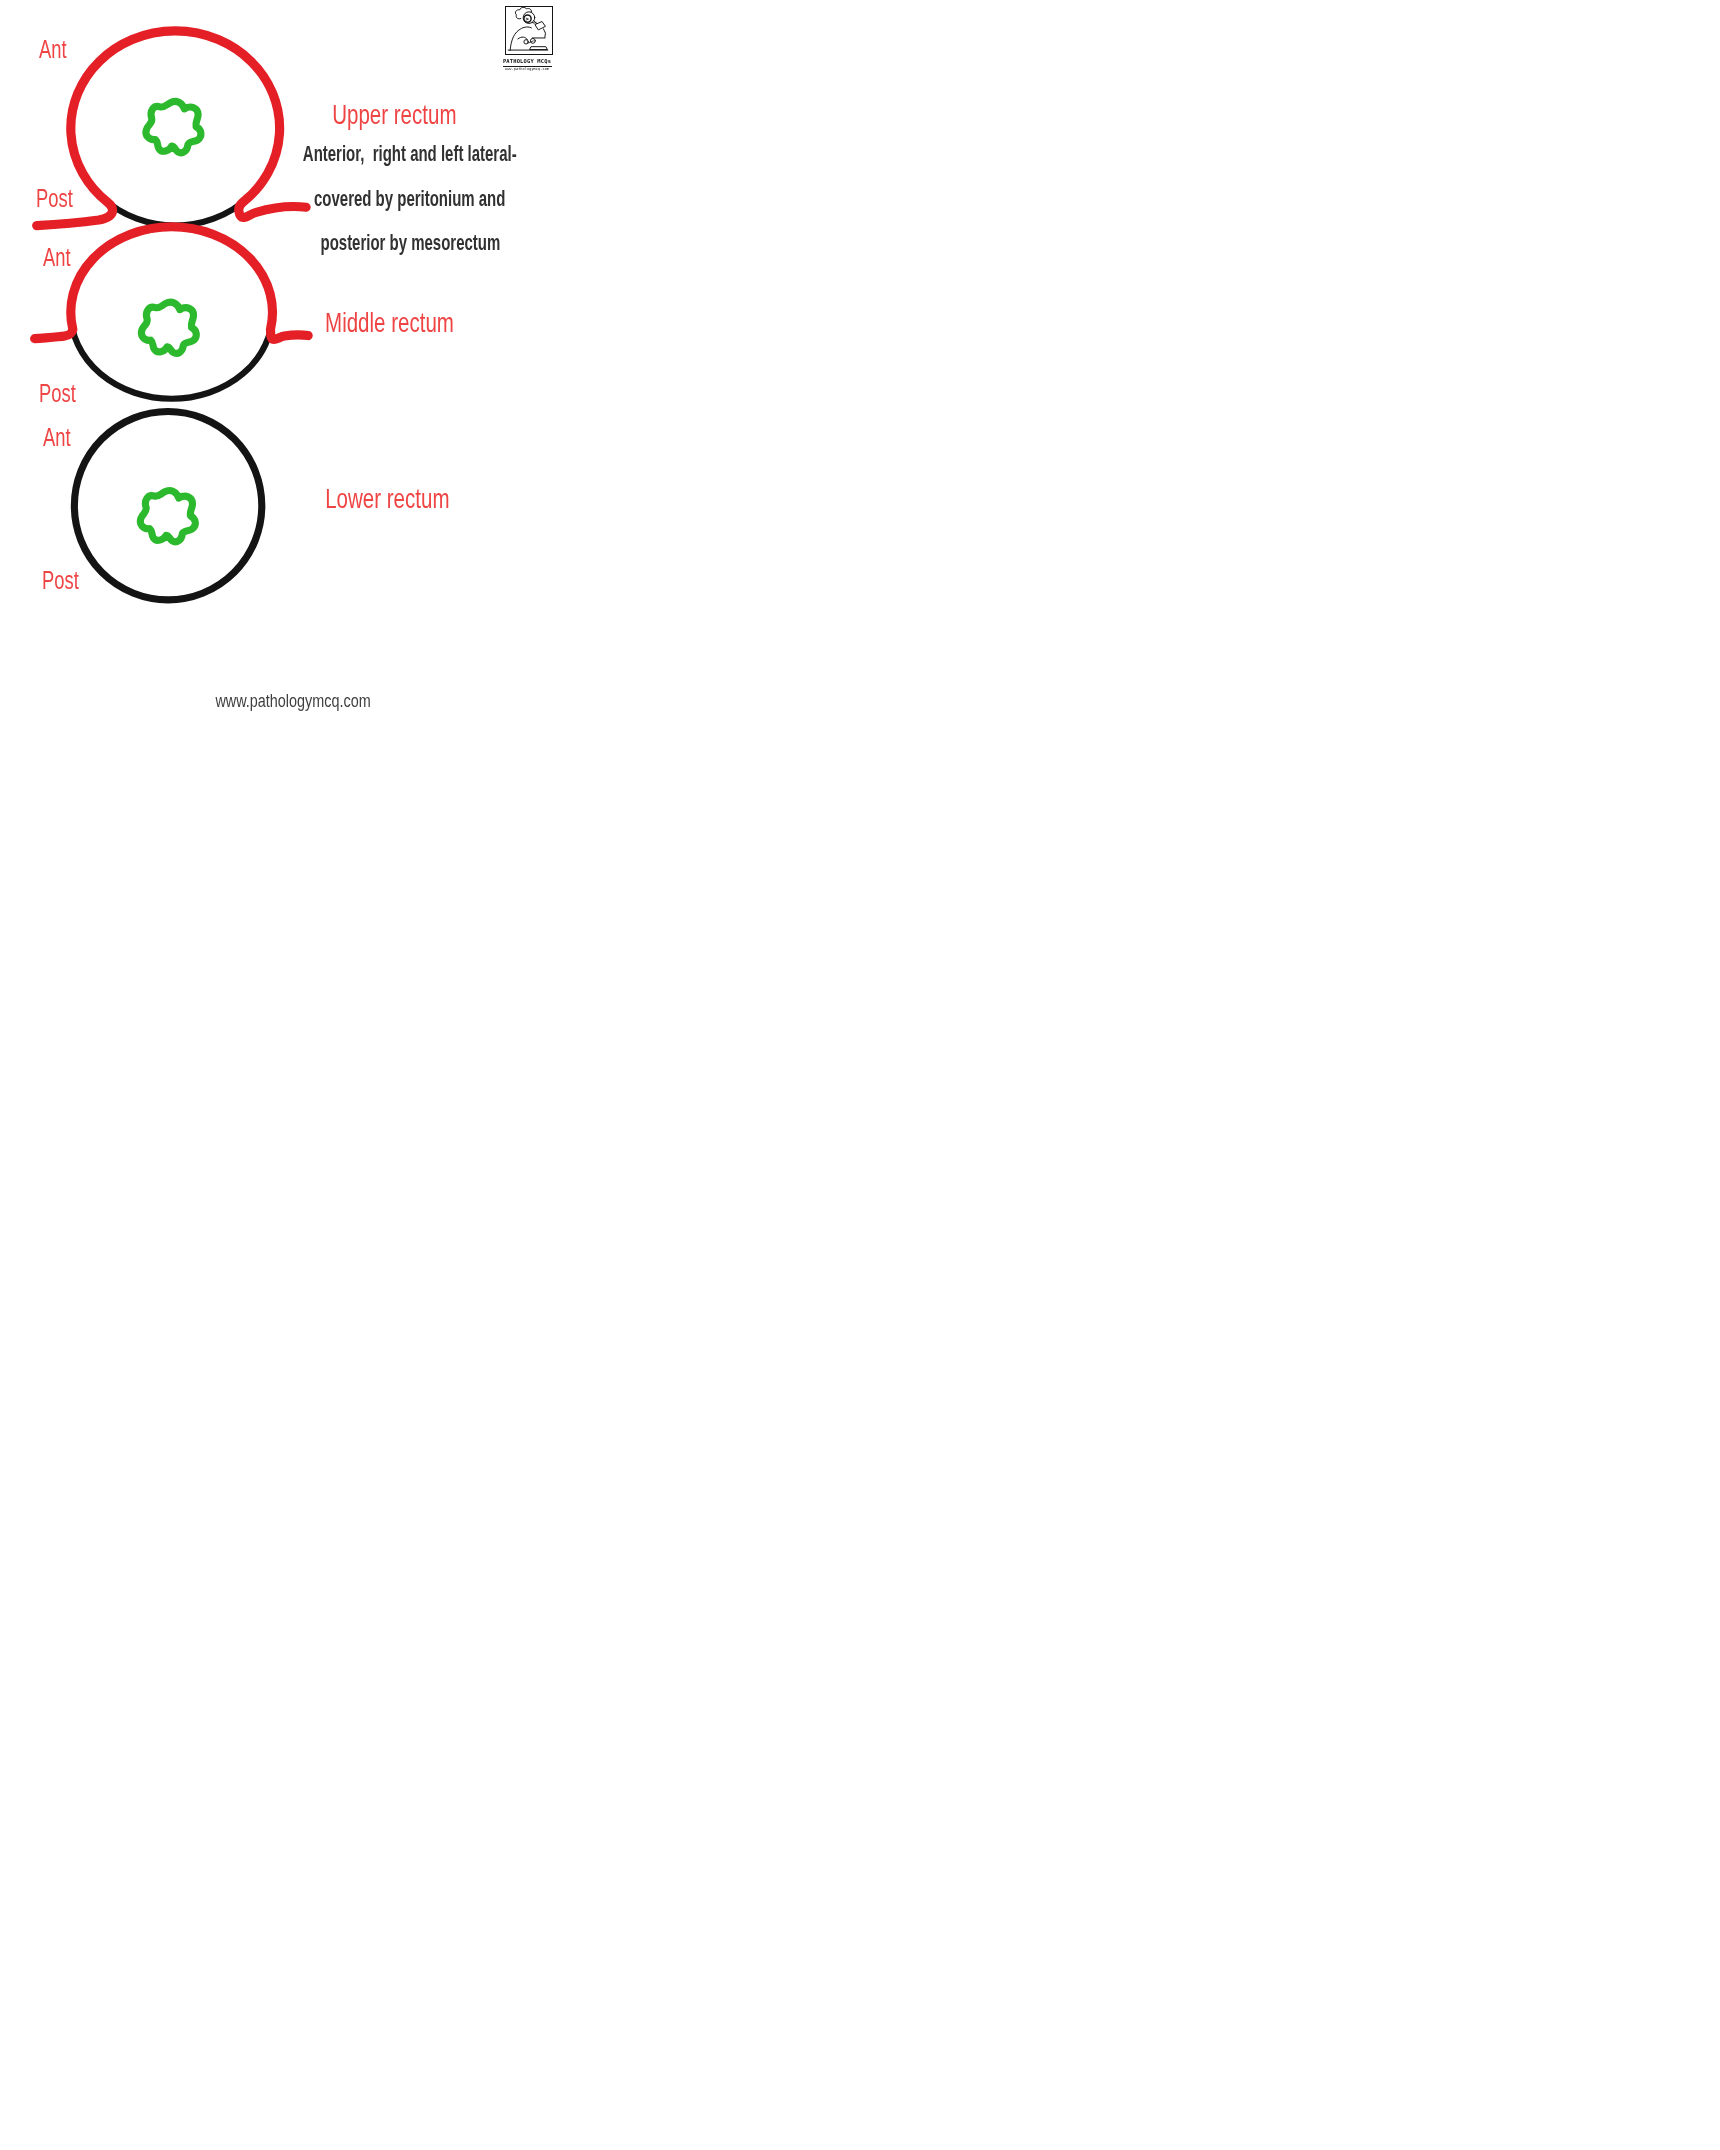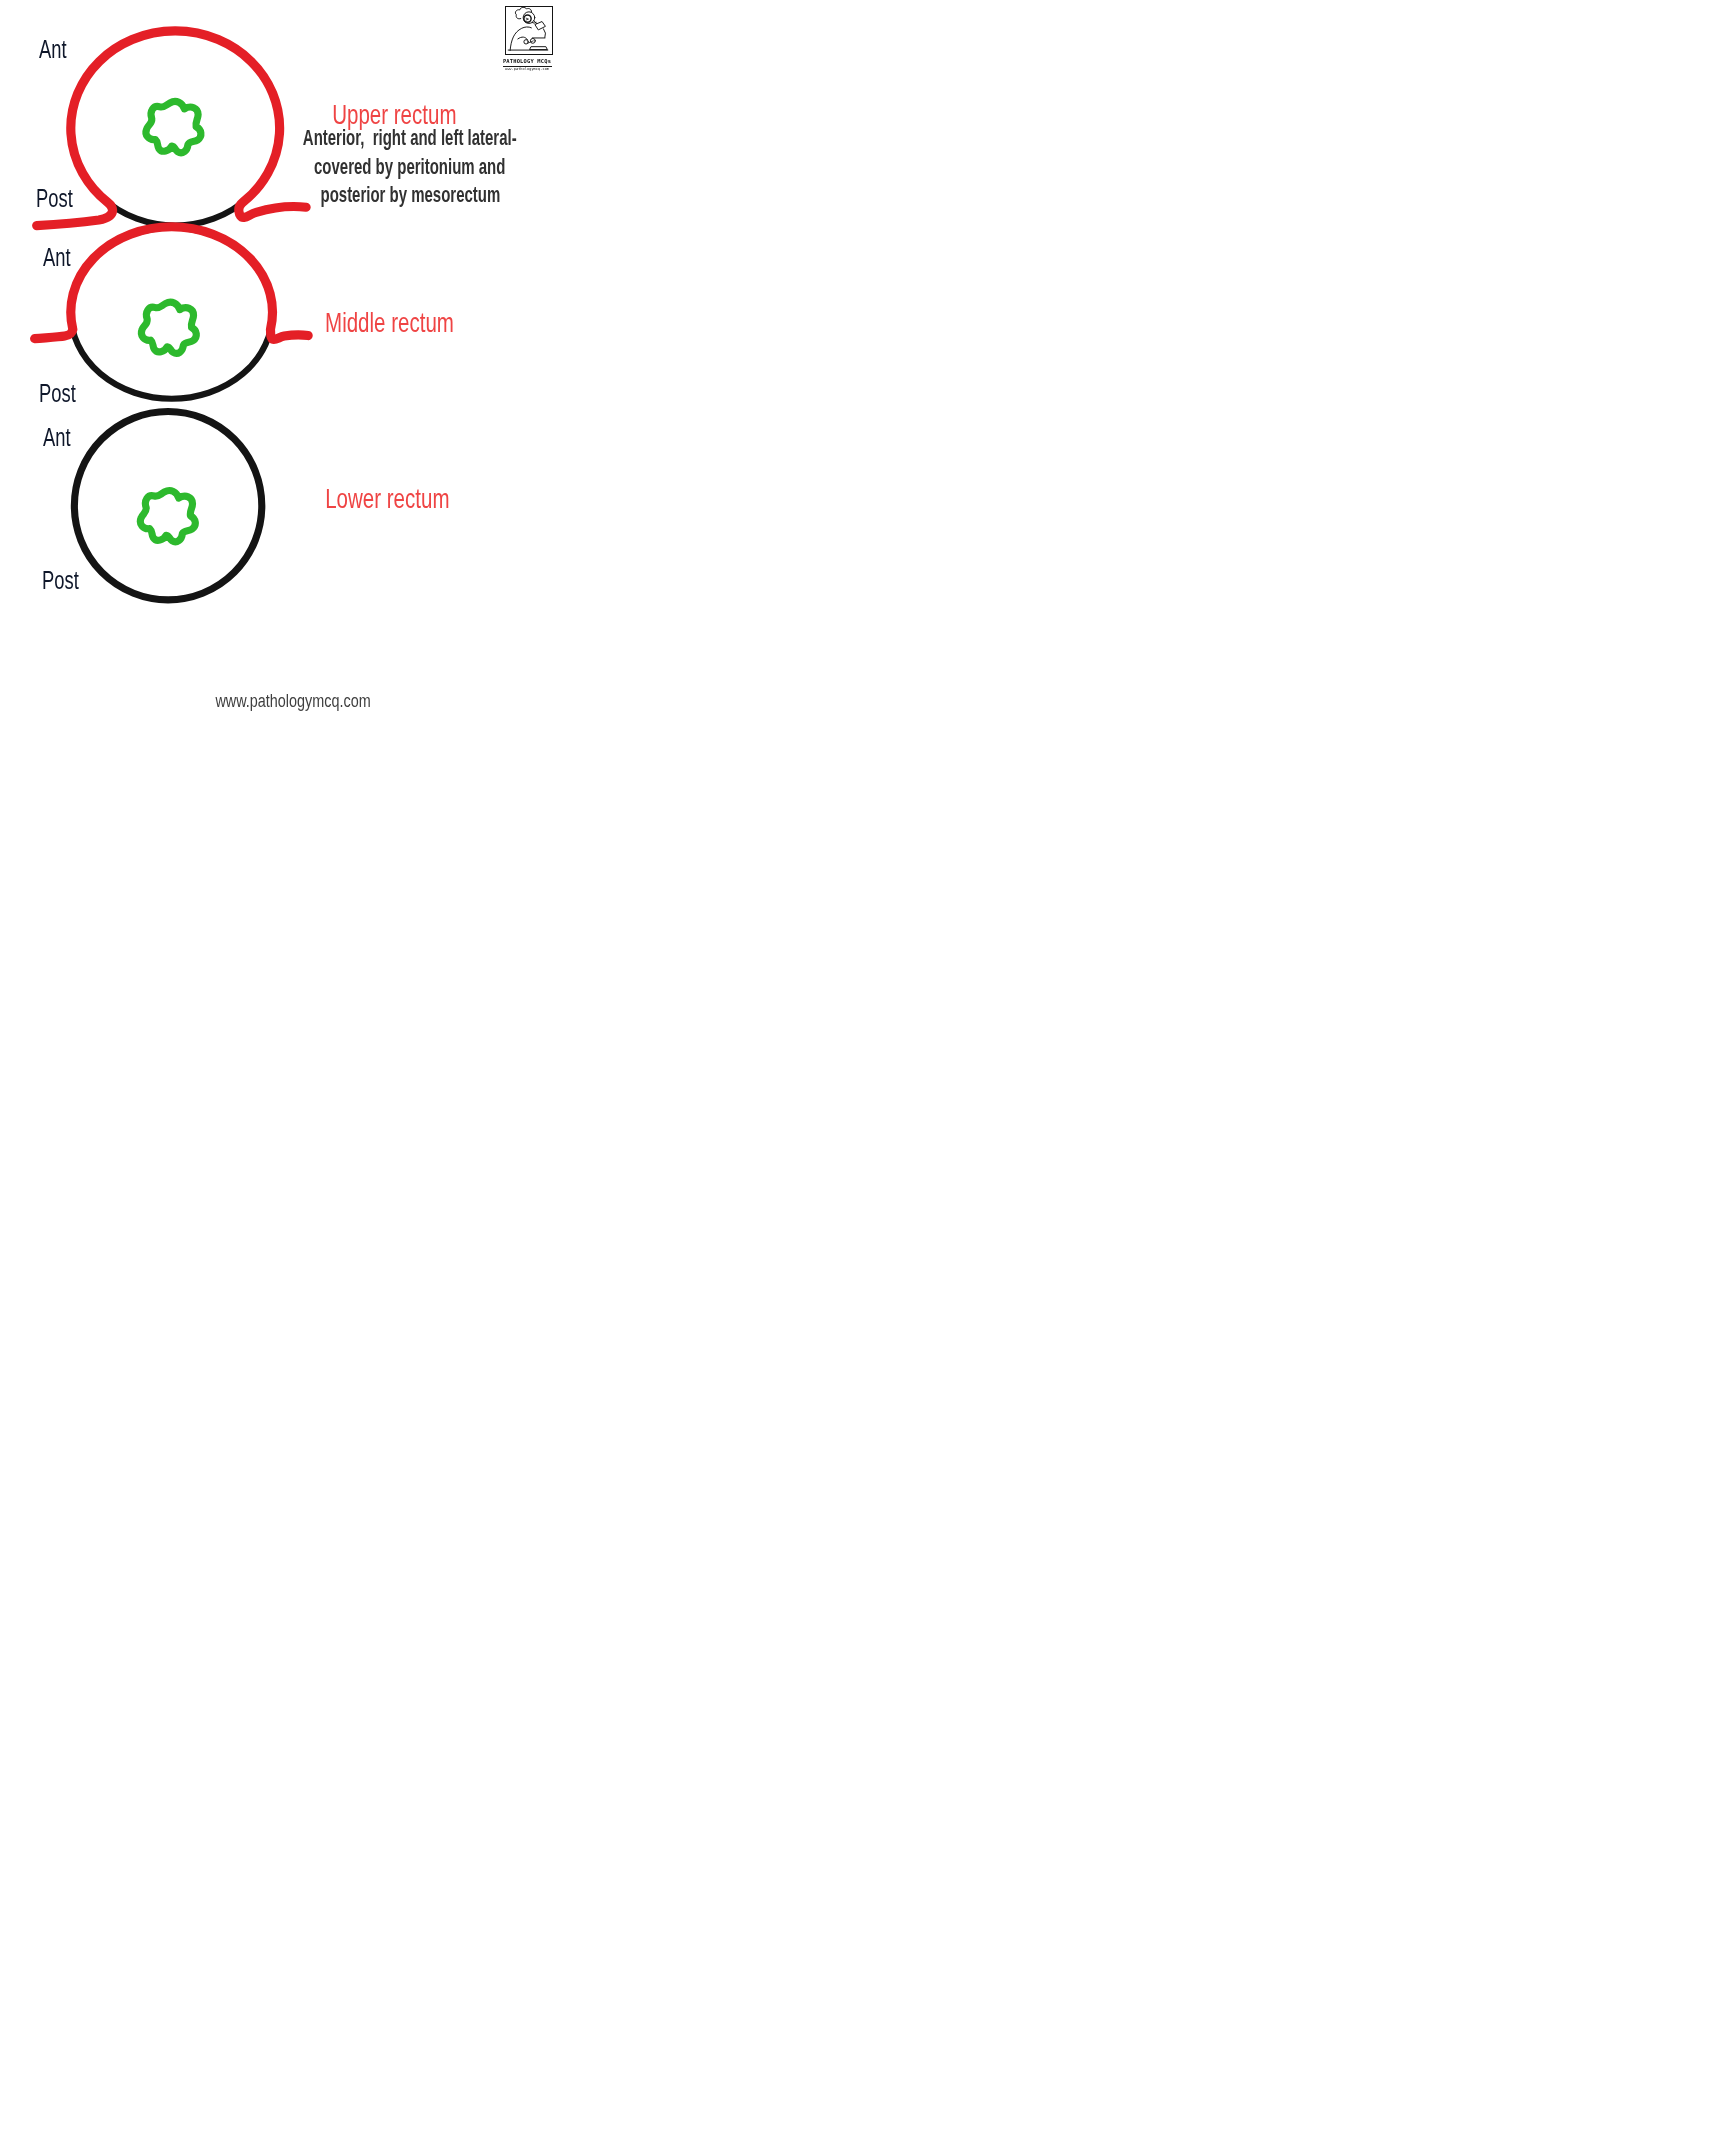--- a/index.html
+++ b/index.html
@@ -4,25 +4,25 @@
 <style>
   html,body{margin:0;padding:0;background:#fff;}
   body{width:573px;height:717px;position:relative;overflow:hidden;
        font-family:"Liberation Sans","DejaVu Sans",sans-serif;}
   .page{position:absolute;inset:0;background:#fff;}
   .art{position:absolute;left:0;top:0;width:573px;height:717px;}
   .meso{fill:none;stroke:#141414;}
   .peri{fill:none;stroke:#e41f26;stroke-width:18px;stroke-linecap:round;stroke-linejoin:round;}
   .lumen{fill:#ffffff;stroke:#2db92d;stroke-width:14px;stroke-linejoin:round;stroke-linecap:round;}
   .cx{display:inline-block;transform:scaleX(.72);transform-origin:50% 50%;white-space:pre;}
-  .lbl{position:absolute;font-size:25.5px;font-weight:500;color:#0f172a;line-height:1;}
+  .lbl{position:absolute;font-size:25.5px;font-weight:500;color:#ef4444;line-height:1;}
   .lbl .cx{transform-origin:0 50%;}
   .ttl{position:absolute;width:204px;font-size:28.5px;font-weight:400;color:#ef4444;line-height:1;text-align:center;}
   .desc{position:absolute;width:306px;font-size:21.4px;font-weight:700;color:#313131;text-align:center;letter-spacing:0;}
-  .desc .ln{height:28.5px;line-height:28.5px;}
+  .desc .ln{height:28.5px;line-height:28.5px;margin-top:16px;}
   .desc .cx{transform:scaleX(.70);}
   .footer{position:absolute;left:166px;top:692px;width:255px;text-align:center;
           font-size:18px;font-weight:300;color:#3f3f3f;line-height:1;}
   .footer .cx{transform:scaleX(.80);}
   .logo-box{position:absolute;left:505px;top:5.6px;width:46px;height:47px;border:1px solid #151515;background:#fff;}
   .logo-title{position:absolute;left:489px;top:59px;width:76px;text-align:center;
               font-family:"DejaVu Sans Mono","Liberation Mono",monospace;font-weight:700;
               font-size:5.4px;color:#111;letter-spacing:0.2px;line-height:1;}
   .logo-rule{position:absolute;left:503px;top:66px;width:49px;height:0.8px;background:#1a1a1a;}
   .logo-url{position:absolute;left:489px;top:68px;width:76px;text-align:center;

